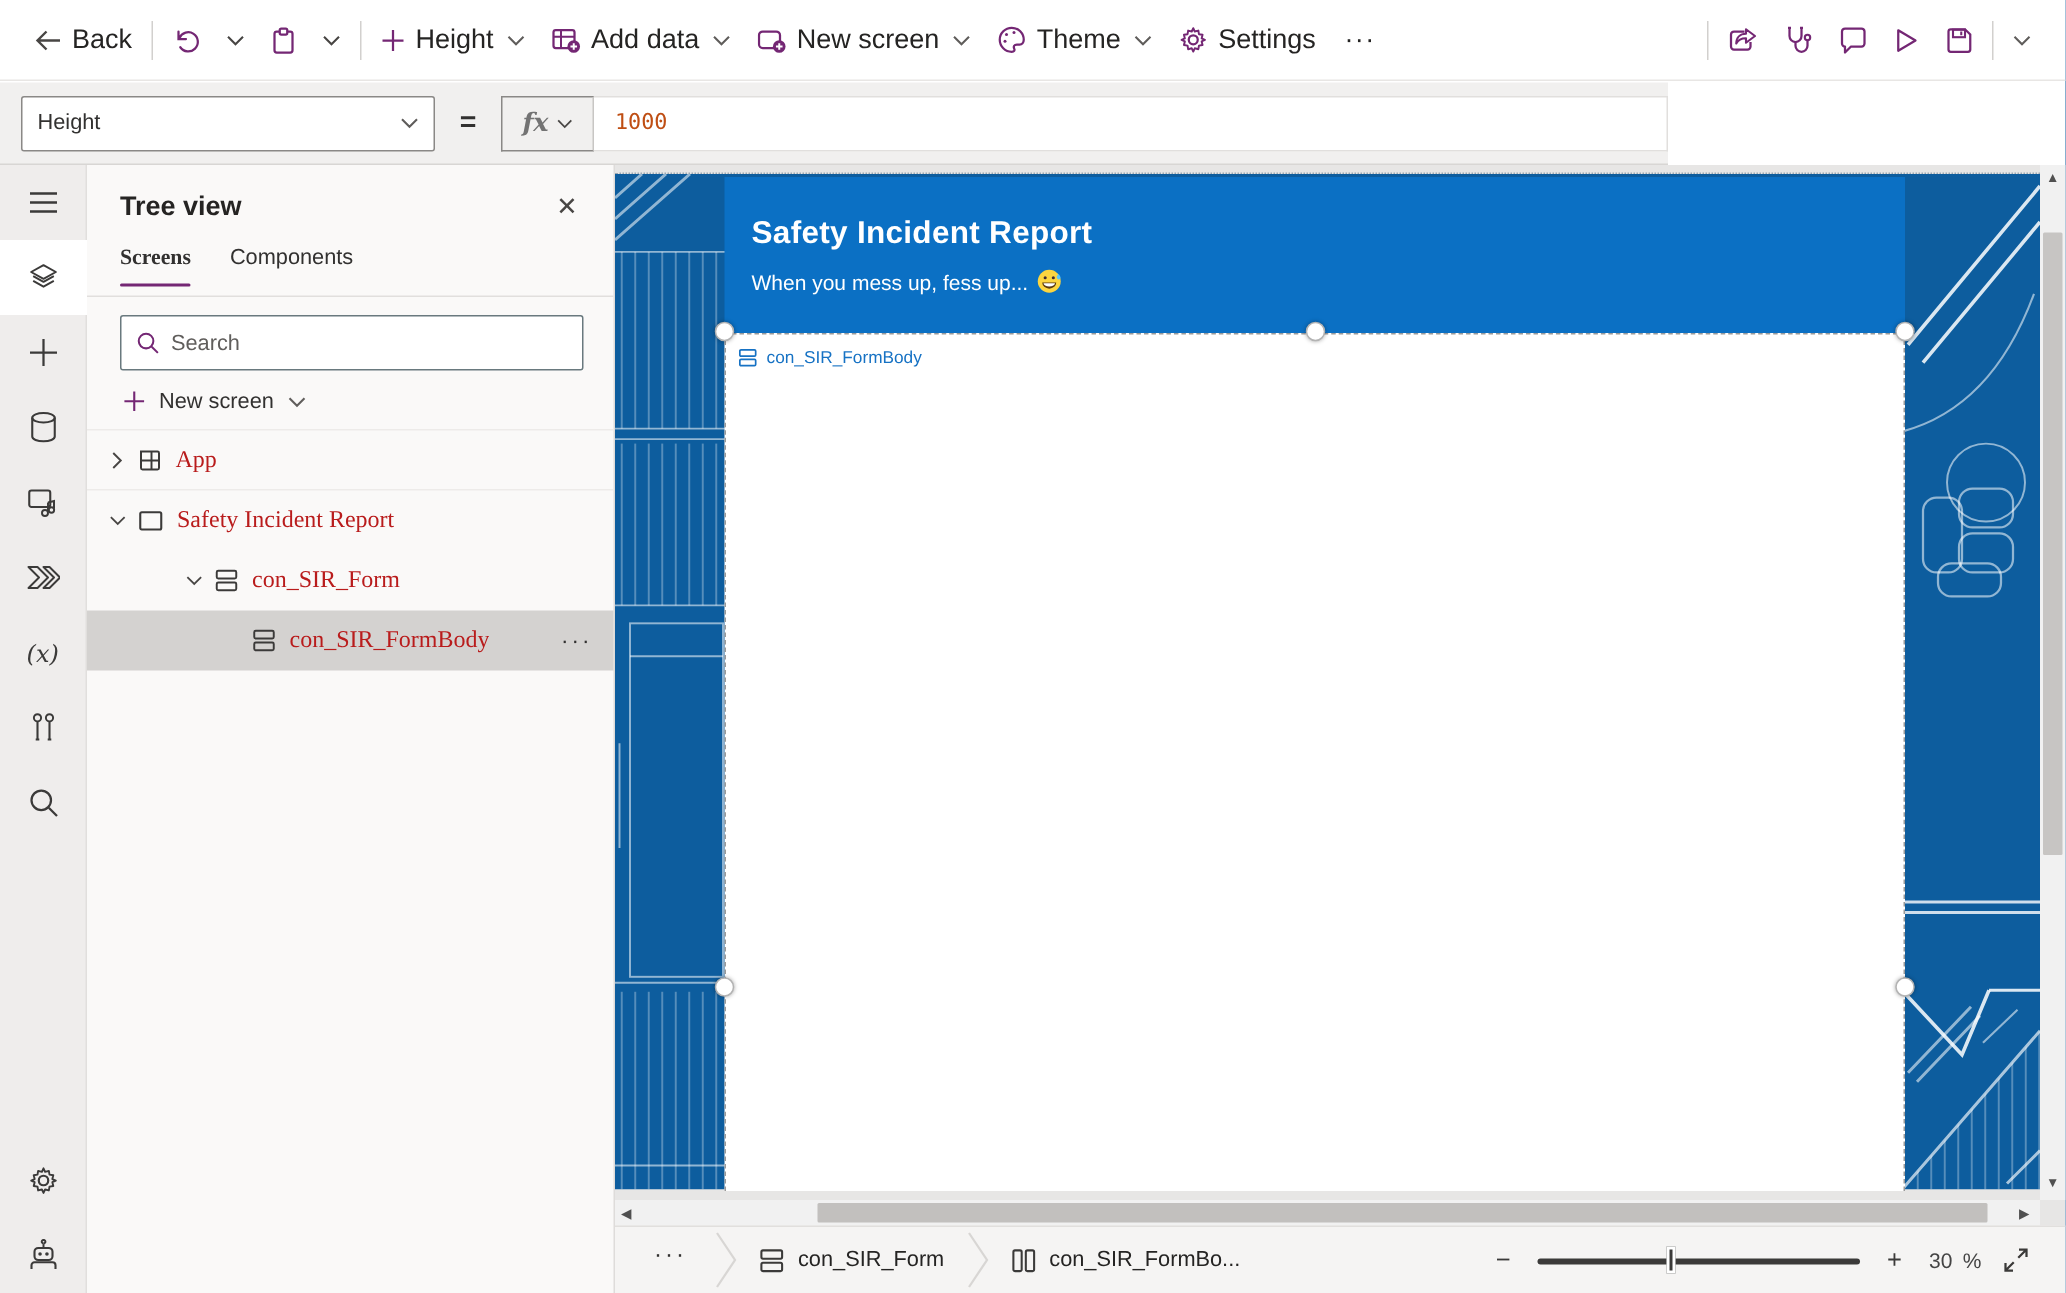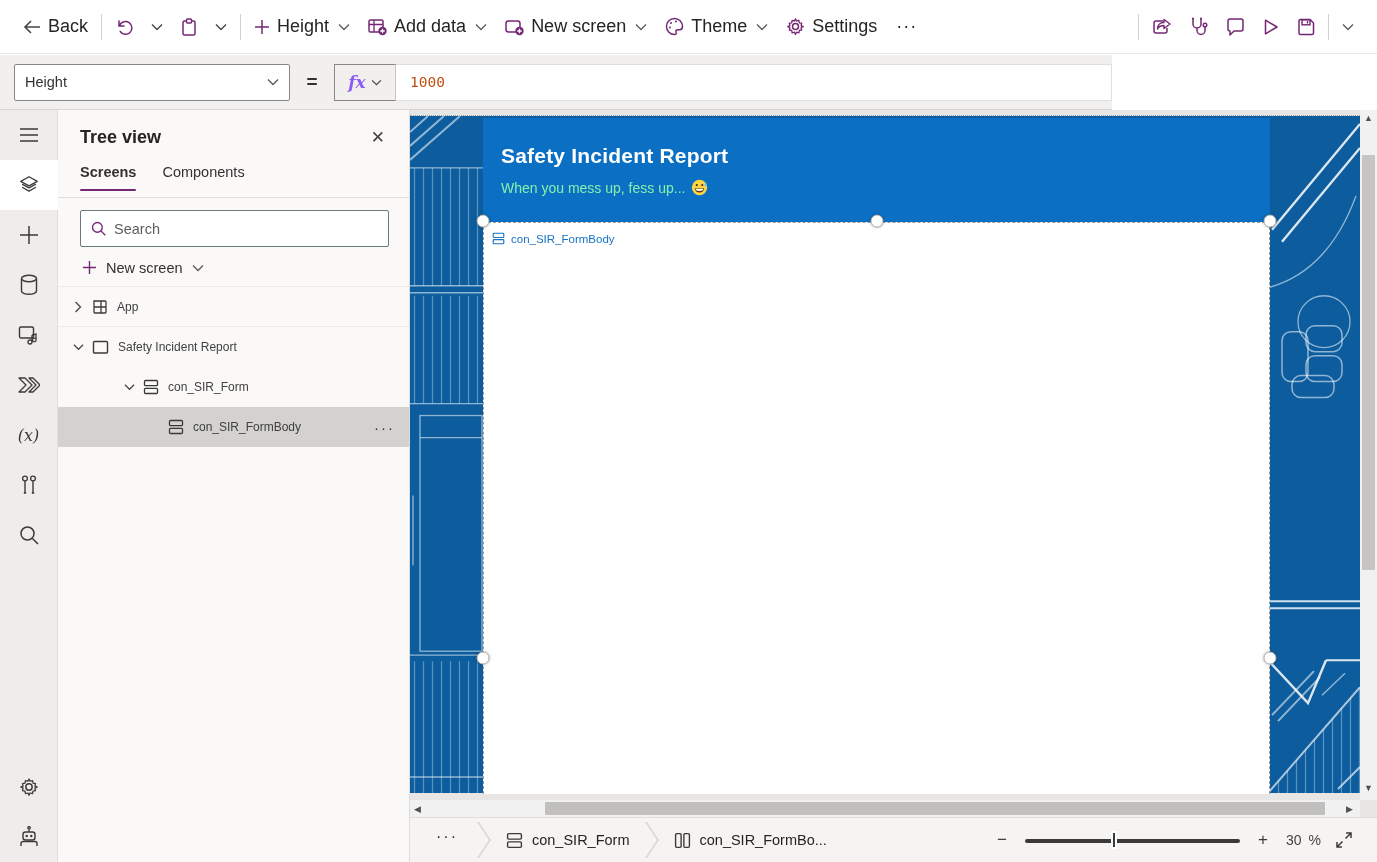--- a/index.html
+++ b/index.html
@@ -17,62 +17,62 @@
   .icon-purple { color:#742774; }
   .icon-gray { color:#484644; }
   .tb-dots { font-size:18px; letter-spacing:1px; color:#252423; padding:0 10px; cursor:pointer; }
 
   
   .formula-bar { position:absolute; left:0; top:55px; width:1112px; height:55px; background:#f1f0ef; border-bottom:1px solid #d8d6d4; display:flex; align-items:center; }
   .prop-select { margin-left:14px; width:276px; height:37px; background:#fff; border:1px solid #8a8886; border-radius:2px; display:flex; align-items:center; padding:0 10px; cursor:pointer; }
   .prop-select .pname { flex:1; color:#323130; font-size:14.5px; }
   .equals { width:44px; text-align:center; font-size:19px; font-weight:bold; color:#323130; }
   .fx-btn { width:62px; height:37px; border:1px solid #8a8886; background:#f1f0ef; border-right:1px solid #c8c6c4; display:flex; align-items:center; justify-content:center; gap:5px; cursor:pointer; }
-  .fx-btn .fx { font-family:"DejaVu Serif", serif; font-style:italic; font-weight:bold; font-size:17px; color:#8b5cf6; }
+  .fx-btn .fx { font-family:"DejaVu Serif", serif; font-style:italic; font-weight:bold; font-size:17px; color:#737373; }
   .formula-input { flex:1; height:37px; border:1px solid #e1dfdd; border-left:none; background:#fff; font-family:"DejaVu Sans Mono", monospace; font-size:14.5px; color:#bf4e13; padding:0 14px; outline:none; }
 
   
   .rail { position:absolute; left:0; top:110px; width:58px; height:752px; background:#efedec; border-right:1px solid #e1dfdd; display:flex; flex-direction:column; align-items:center; }
   .rail-item { width:58px; height:50px; display:flex; align-items:center; justify-content:center; color:#3b3a39; cursor:pointer; }
   .rail-item.active { background:#fff; }
   .rail-spacer { flex:1; }
   .rail-var { font-family:"DejaVu Serif", serif; font-style:italic; font-size:16px; color:#3b3a39; }
 
   
   .tree-panel { position:absolute; left:58px; top:110px; width:352px; height:752px; background:#faf9f8; border-right:1px solid #dedcda; }
   .tp-header { height:54px; display:flex; align-items:center; padding:0 18px 0 22px; }
   .tp-title { font-size:18px; font-weight:bold; color:#252423; flex:1; }
   .tp-close { font-size:17px; color:#484644; cursor:pointer; padding:4px 6px; }
   .tp-tabs { display:flex; gap:26px; padding:0 0 0 22px; height:34px; border-bottom:1px solid #e1dfdd; }
   .tp-tab { font-size:14.5px; color:#323130; cursor:pointer; position:relative; padding-bottom:10px; }
-  .tp-tab.active { font-weight:bold; }
+  .tp-tab.active { font-weight:bold;font-family:Liberation Serif, serif; }
   .tp-tab.active::after { content:""; position:absolute; left:0; right:0; bottom:6px; height:2.5px; background:#742774; border-radius:2px; }
   .tp-search { margin:12px 20px 0 22px; height:37px; background:#fff; border:1px solid #69797e; border-radius:2px; display:flex; align-items:center; padding:0 10px; gap:8px; }
   .tp-search input { border:none; outline:none; flex:1; font-size:14.5px; color:#323130; font-family:"Liberation Sans",sans-serif; background:transparent; }
   .tp-search input::placeholder { color:#605e5c; }
   .tp-newscreen { height:38px; display:flex; align-items:center; gap:9px; padding-left:24px; cursor:pointer; border-bottom:1px solid #edebe9; margin-top:2px; }
   .tp-newscreen .plus { color:#742774; }
   .tp-newscreen .lbl { font-size:14.5px; color:#323130; }
   .tree-row { height:40px; display:flex; align-items:center; cursor:pointer; position:relative; }
   .tree-row.divided { border-bottom:1px solid #edebe9; }
   .tree-row.selected { background:#d4d2d0; }
   .tr-chev { width:16px; display:flex; justify-content:center; color:#484644; flex:none; }
   .tr-icon { margin:0 9px 0 6px; color:#3b3a39; flex:none; }
-  .tr-label { font-size:12px; color:#404040; white-space:nowrap; overflow:hidden; }
+  .tr-label { font-size:16px; color:#b91c1c; white-space:nowrap; overflow:hidden;font-family:Liberation Serif, serif; }
   .tr-more { margin-left:auto; margin-right:14px; color:#323130; font-size:15px; letter-spacing:2px; cursor:pointer; }
 
   
   .canvas { position:absolute; left:410px; top:110px; width:967px; height:752px; background:#e7e6e5; }
   .blueprint { position:absolute; left:0; top:5px; width:950px; height:678px; border-top:1px dotted #9aa7b2; }
   .blueprint svg.bp-art { position:absolute; inset:0; width:100%; height:100%; }
 
   .form-card { position:absolute; left:73px; top:2px; width:787px; height:676px; }
   .form-header { position:absolute; left:0; top:0; width:100%; height:104px; background:#0b70c4; padding:26px 0 0 18px; }
   .fh-title { color:#fff; font-size:21px; font-weight:bold; letter-spacing:.2px; }
-  .fh-sub { color:#86efac; font-size:14px; margin-top:11px; display:flex; align-items:center; gap:6px; }
+  .fh-sub { color:#ffffff; font-size:14px; margin-top:11px; display:flex; align-items:center; gap:6px; }
   .form-body { position:absolute; left:0; top:104px; width:100%; height:572px; background:#fff; border:1px dashed #9a9a9a; border-bottom:none; }
   .fb-label { position:absolute; left:8px; top:9px; display:flex; align-items:center; gap:6px; color:#1672c4; font-size:11.5px; }
   .fb-hint { position:absolute; left:0; top:430px; width:100%; text-align:center; color:#8a8886; font-size:12px; }
   .handle { position:absolute; width:13px; height:13px; border-radius:50%; background:#fff; border:1px solid #b3b3b3; box-shadow:0 0 3px rgba(0,0,0,.35); transform:translate(-50%,-50%); cursor:pointer; }
 
   
   .vscroll { position:absolute; right:0; top:0; width:17px; height:690px; background:#f1f1f1; }
   .vscroll .thumb { position:absolute; left:2px; width:13px; top:45px; height:415px; background:#c7c5c3; border-radius:1px; cursor:pointer; }
   .hscroll { position:absolute; left:0; top:690px; width:950px; height:17px; background:#f1f1f1; }
   .hscroll .thumb { position:absolute; top:2px; height:13px; left:135px; width:780px; background:#c2c0be; border-radius:1px; cursor:pointer; }

